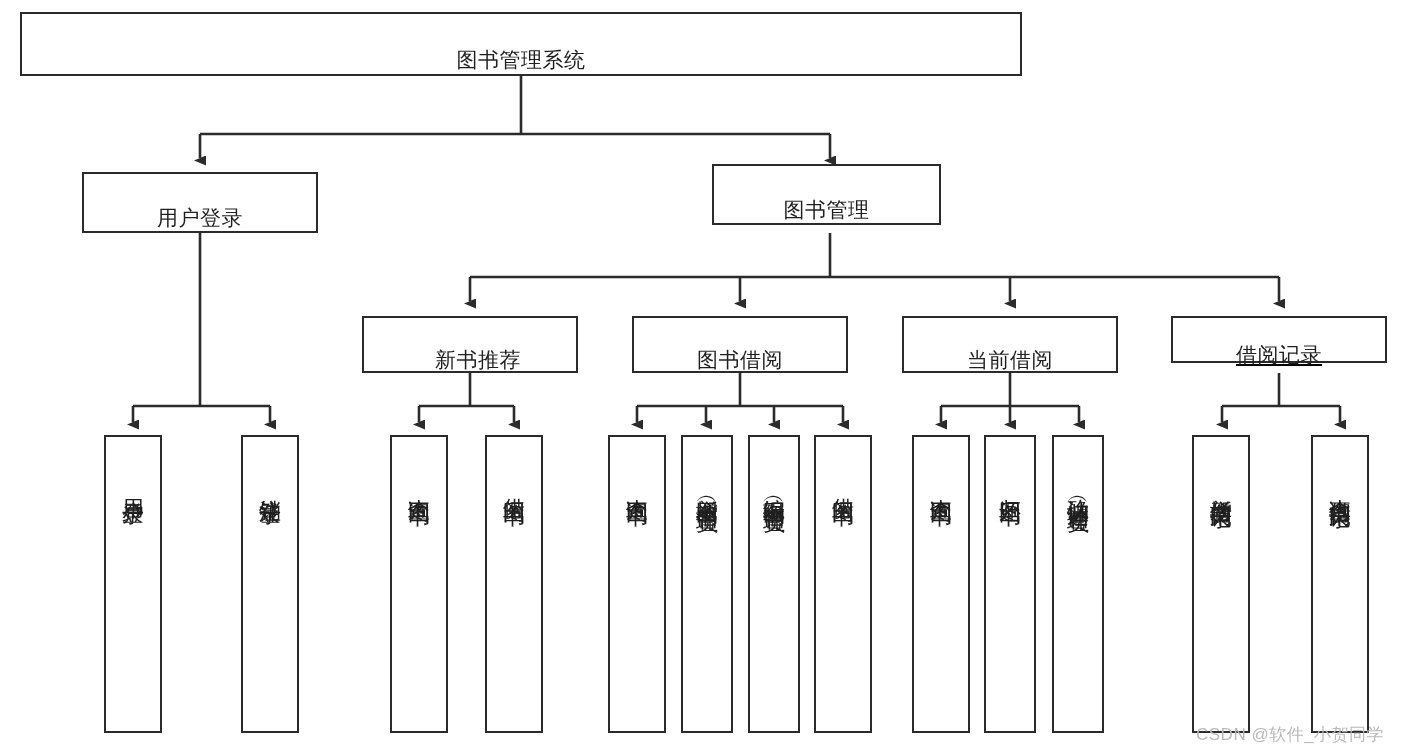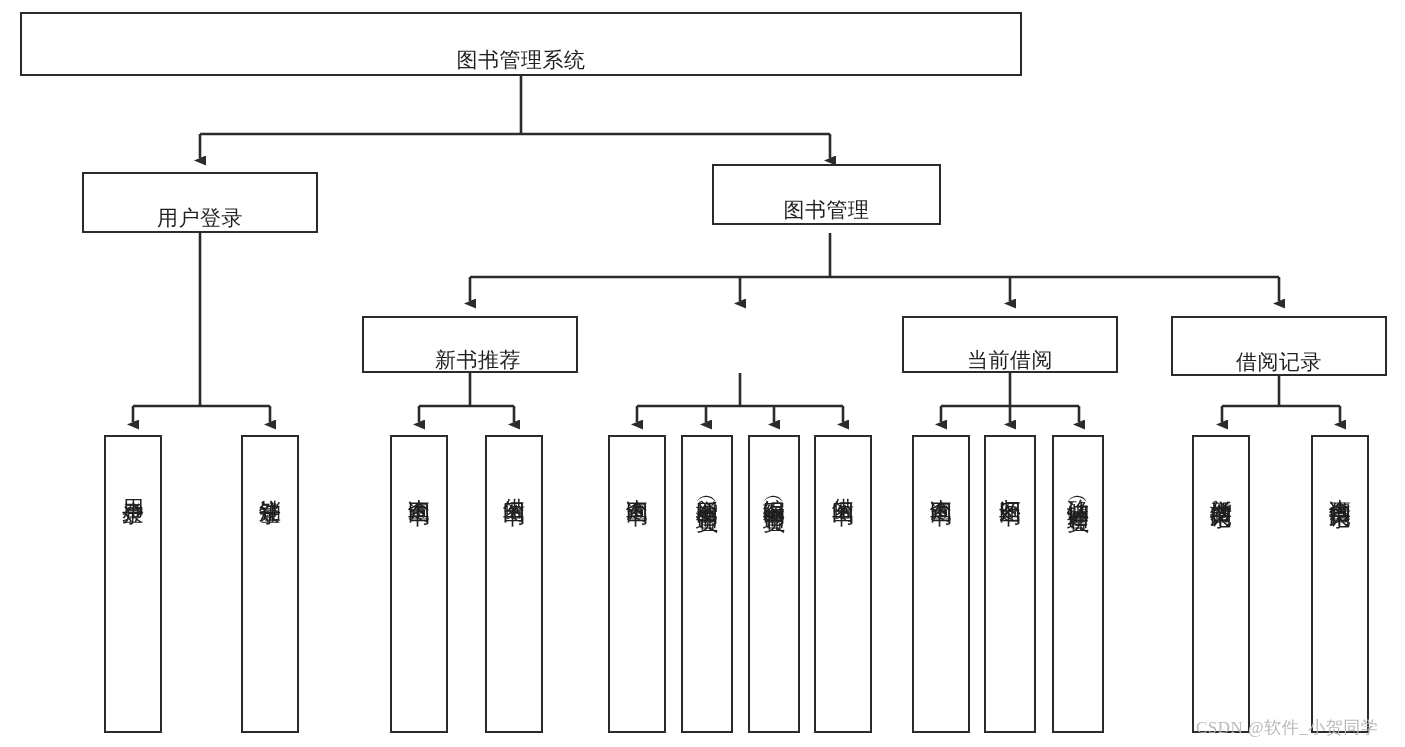--- a/index.html
+++ b/index.html
@@ -58,21 +58,22 @@
     white-space: normal;
     max-height: 100%;
   }
   .watermark {
     position: absolute;
     font-size: 17px;
     color: #b9b9b9;
     letter-spacing: 0.5px;
     white-space: nowrap;
     z-index: 5;
-    font-family: Liberation Serif, serif;
+    font-family: Liberation Sans, sans-serif;
+    margin-top: 7px;
   }
 </style>
 </head>
 <body>
 
 <div id="diagram-root">
 
   <svg id="diagram-svg" viewBox="0 0 1405 747" xmlns="http://www.w3.org/2000/svg">
     <defs>
       <marker id="arrow" markerWidth="10" markerHeight="12" refX="2.5" refY="6" orient="auto" markerUnits="userSpaceOnUse">
@@ -132,24 +133,27 @@
   <div class="node" style="left:82px; top:172px; width:236px; height:61px;">
     <span class="node-label">用户登录</span>
   </div>
   <div class="node" style="left:712px; top:164px; width:229px; height:61px;">
     <span class="node-label">图书管理</span>
   </div>
 
   <div class="node" style="left:362px; top:316px; width:216px; height:57px;padding-left:16px;">
     <span class="node-label">新书推荐</span>
   </div>
+  <div class="node" style="left:632px; top:316px; width:216px; height:57px;">
+    <span class="node-label">图书借阅</span>
+  </div>
   <div class="node" style="left:902px; top:316px; width:216px; height:57px;">
     <span class="node-label">当前借阅</span>
   </div>
-  <div class="node" style="left:1171px; top:316px; width:216px; height:60px;">
+  <div class="node" style="left:1171px; top:316px; width:216px; height:47px;text-decoration:underline;">
     <span class="node-label">借阅记录</span>
   </div>
 
   <div class="node vertical" style="left:104px; top:435px; width:58px; height:298px;">
     <span class="node-label">用户登录</span>
   </div>
   <div class="node vertical" style="left:241px; top:435px; width:58px; height:298px;">
     <span class="node-label">注销登录</span>
   </div>
 

